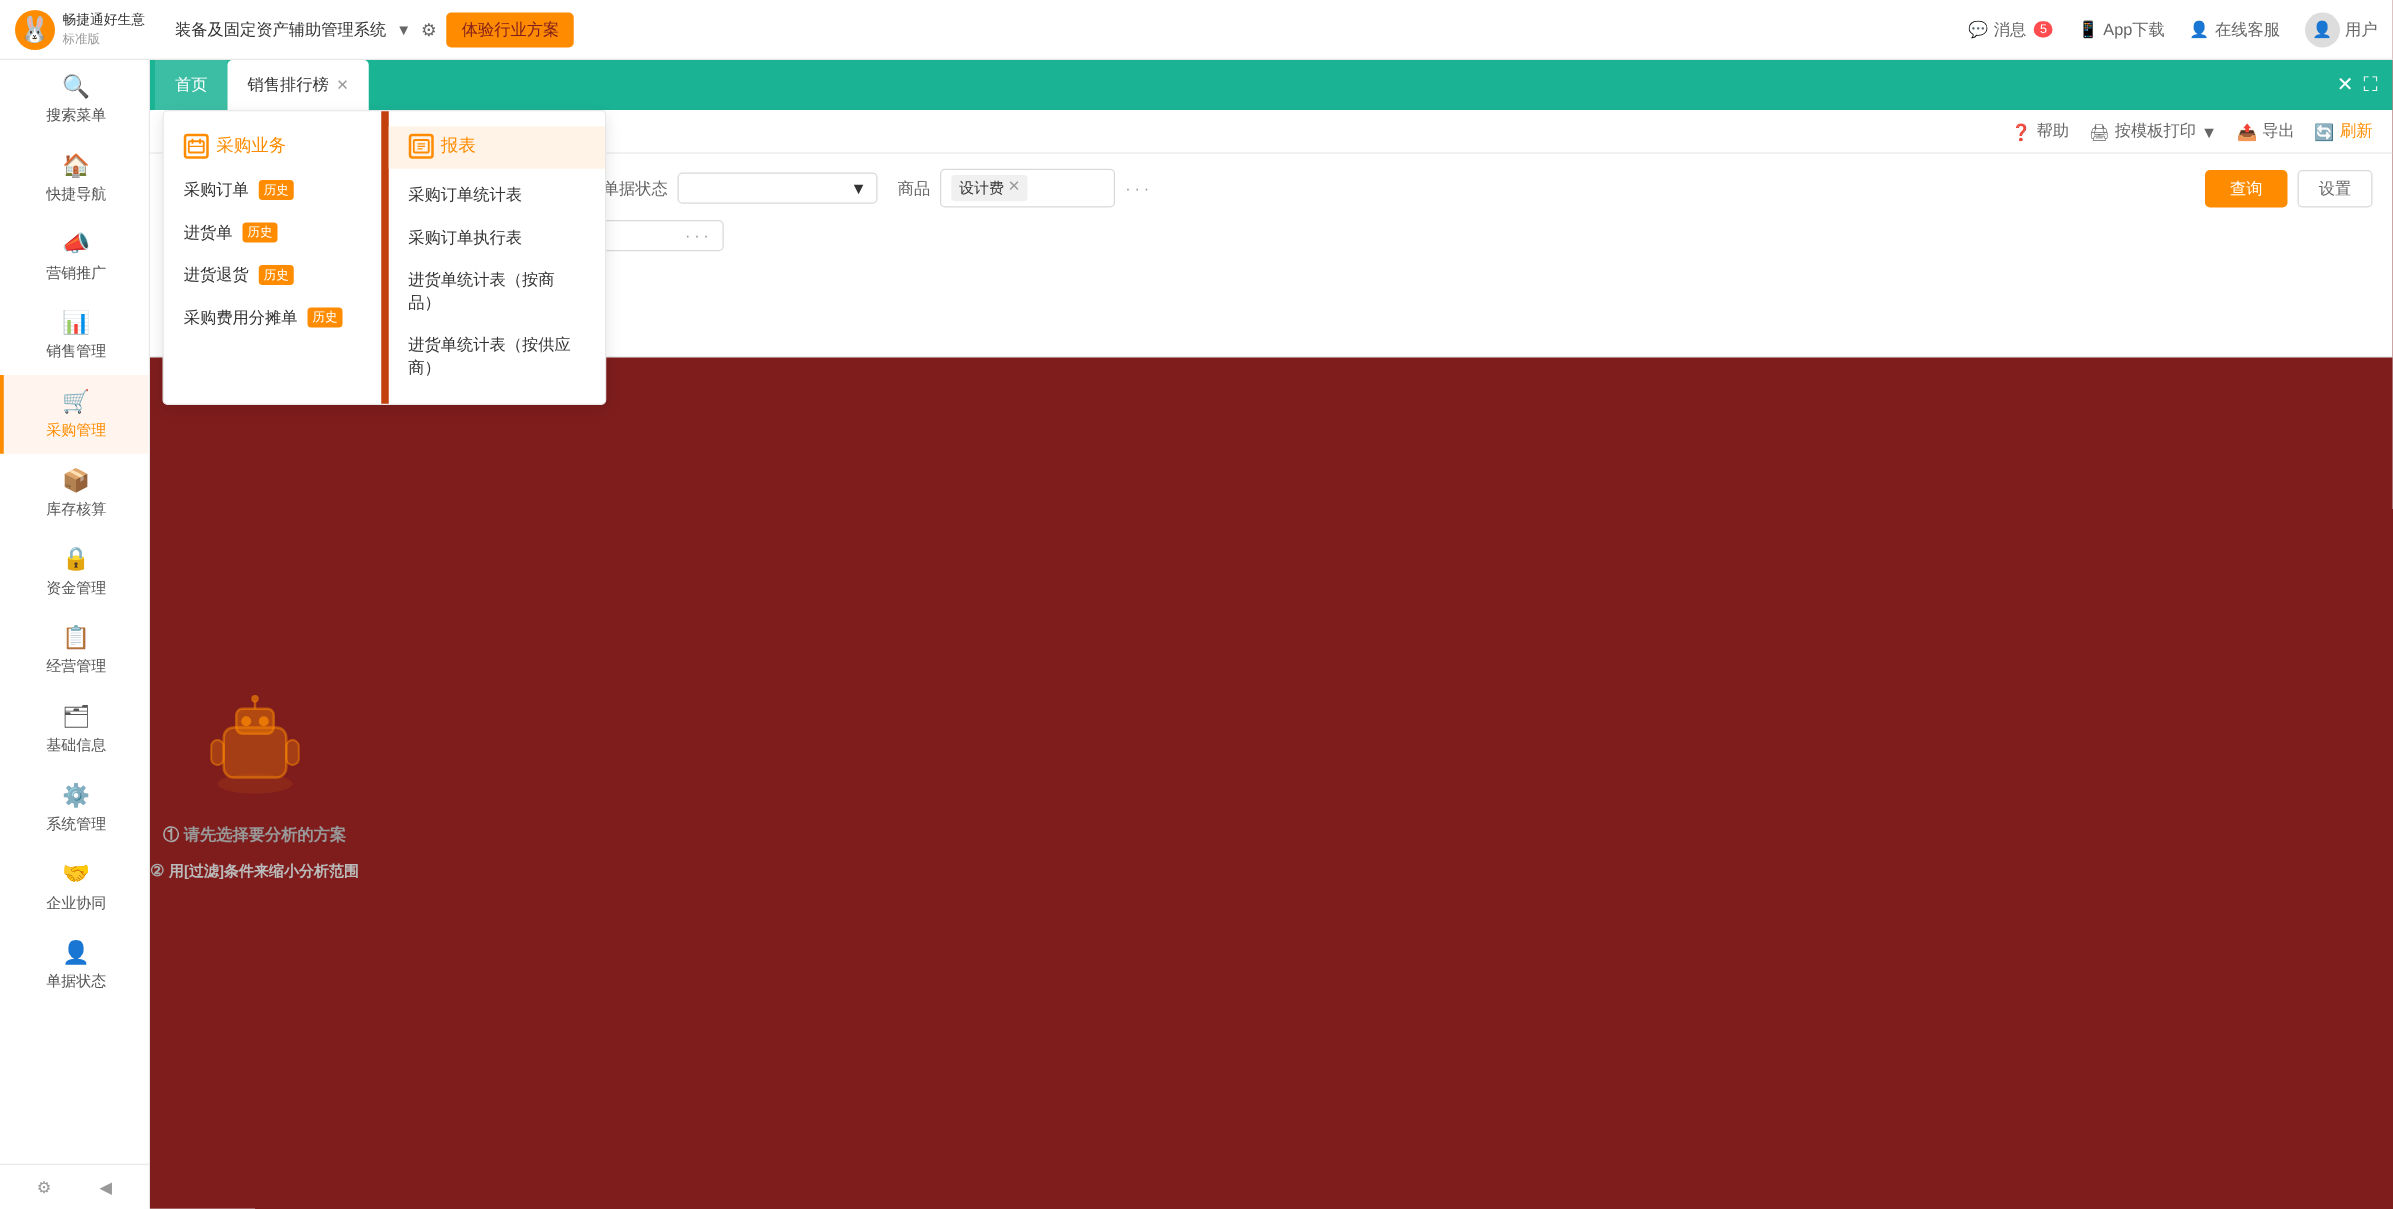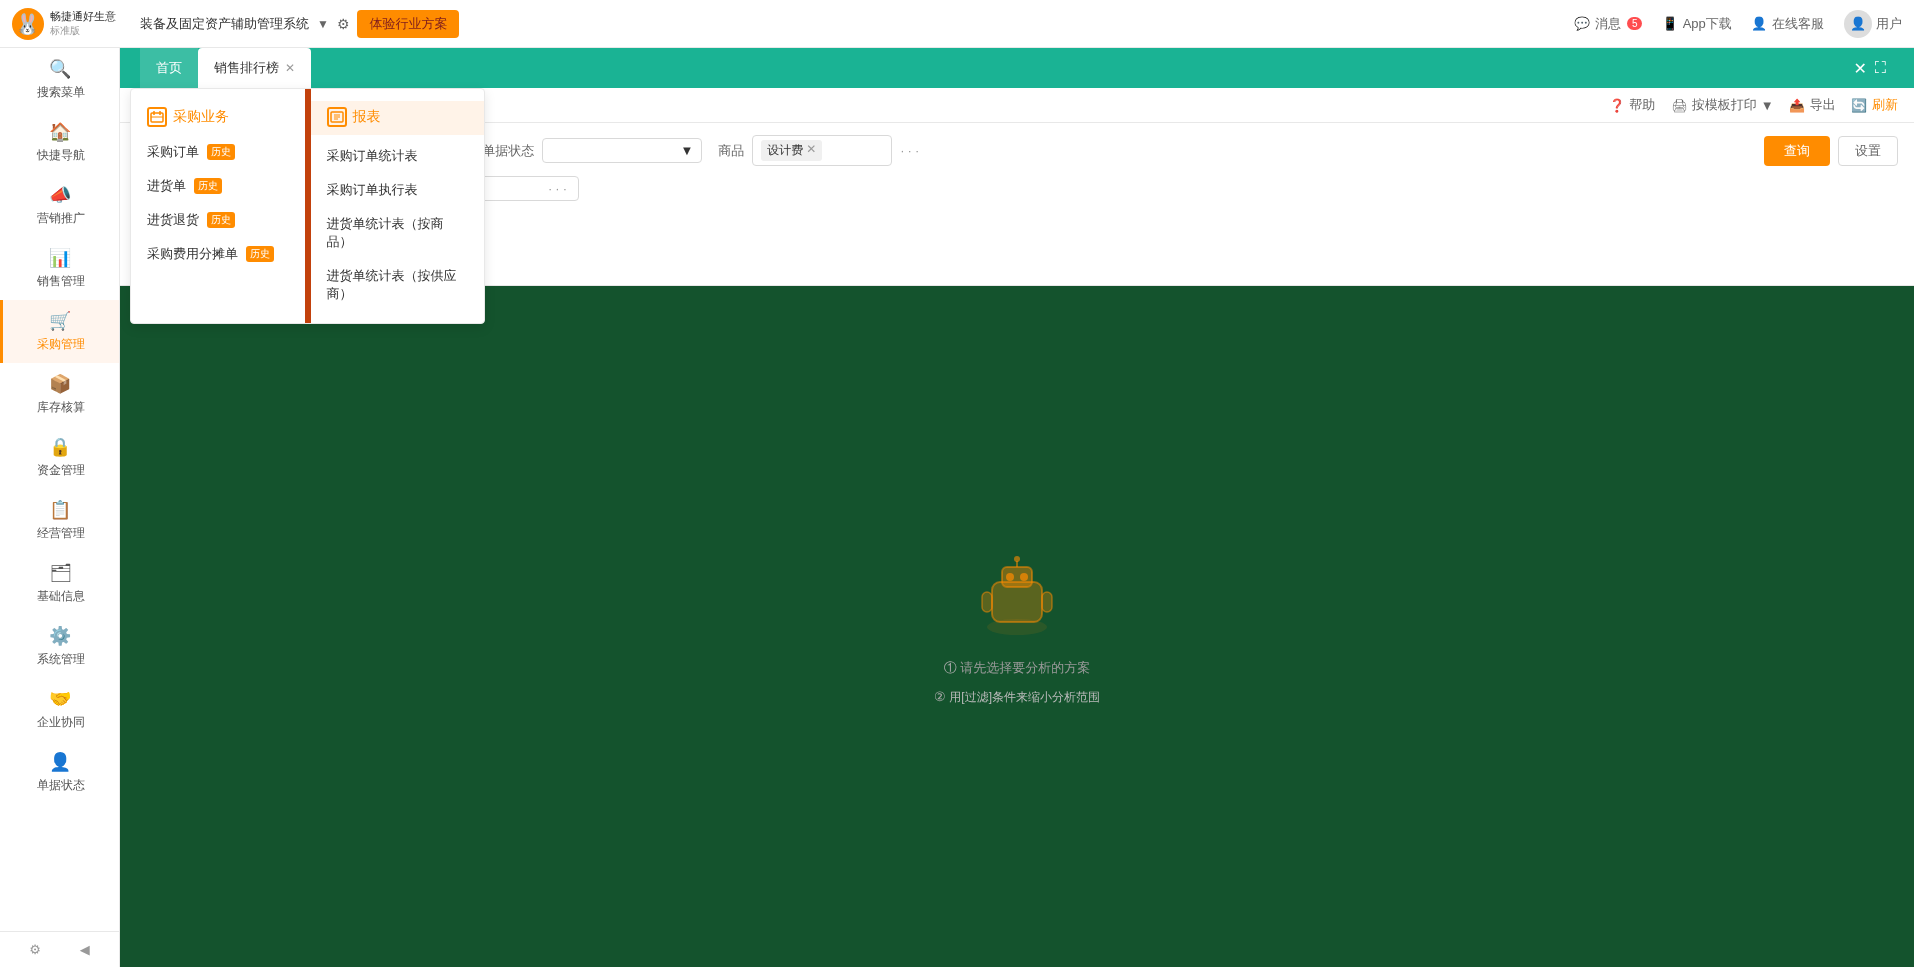--- a/index.html
+++ b/index.html
@@ -107,21 +107,21 @@
       display: flex;
       flex-direction: column;
     }
 
     
     .tab-bar {
       background: #1ab394;
       display: flex;
       align-items: center;
       height: 40px;
-      padding: 0 20px;
+      padding: 0 4px;
     }
     .tab-item {
       padding: 0 16px;
       height: 40px;
       display: flex;
       align-items: center;
       color: white;
       cursor: pointer;
       font-size: 13px;
       gap: 6px;
@@ -204,22 +204,23 @@
       text-align: center;
       padding: 6px 0;
     }
     .ellipsis { color: #999; letter-spacing: 3px; }
 
     
     .content-area {
       flex: 1;
       display: flex;
       align-items: center;
-      justify-content: center;
-      background: #14532d;
+      justify-content: flex-start;
+      background: #7f1d1d;
+      font-weight: bold;
     }
     .empty-state {
       display: flex;
       flex-direction: column;
       align-items: center;
       gap: 12px;
     }
     .empty-text { color: #999; font-size: 13px; }
     .empty-hint { color: #bbb; font-size: 12px; }
 

